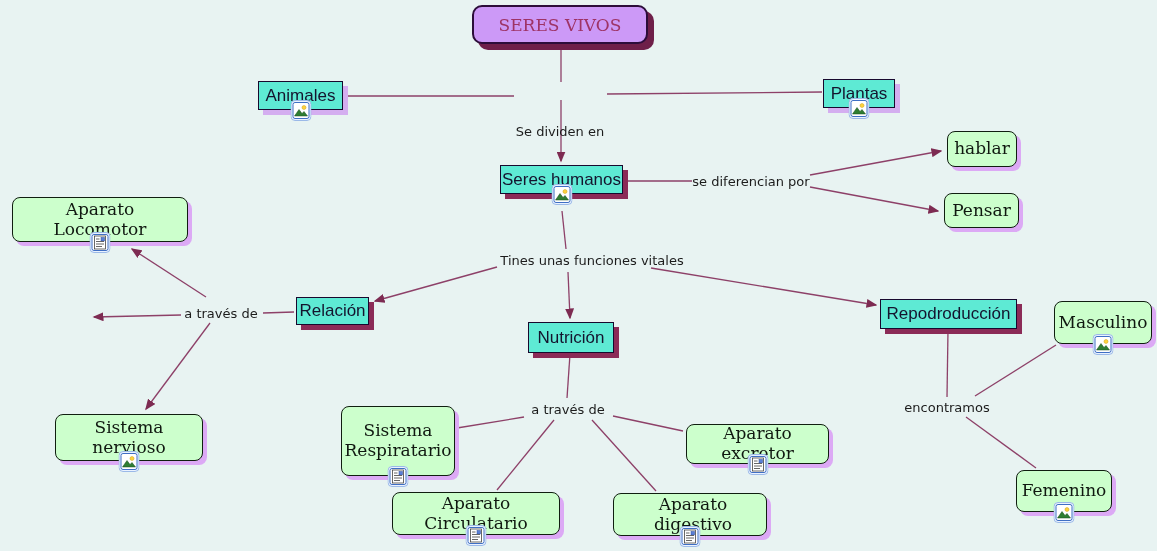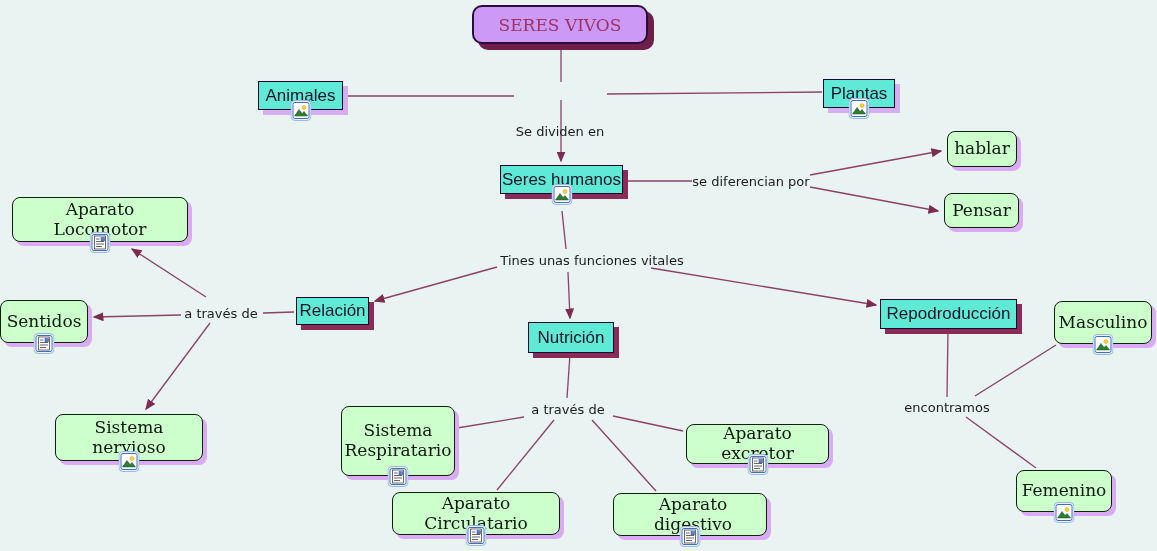--- a/index.html
+++ b/index.html
@@ -217,35 +217,20 @@
           <rect x="5" y="4" width="11" height="13" fill="#ffffff" stroke="#444444" stroke-width="0.8"></rect>
           <rect x="11.5" y="5.5" width="3.5" height="3.5" fill="#5a7fd6" stroke="#2c4f9e" stroke-width="0.5"></rect>
           <line x1="6.5" y1="7" x2="10" y2="7" stroke="#555" stroke-width="0.9"></line>
           <line x1="6.5" y1="9.5" x2="14.5" y2="9.5" stroke="#555" stroke-width="0.9"></line>
           <line x1="6.5" y1="12" x2="14.5" y2="12" stroke="#555" stroke-width="0.9"></line>
           <line x1="6.5" y1="14.5" x2="12.5" y2="14.5" stroke="#555" stroke-width="0.9"></line>
         </svg>
     </span>
   </div>
 
-  <div class="leaf" id="n-sentidos">
-    <span>Sentidos</span>
-    <span class="attach">
-      <svg width="21" height="21" viewBox="0 0 21 21">
-          <rect x="0.5" y="0.5" width="20" height="20" rx="4" fill="#eaf2ff" stroke="#9bb9e8"></rect>
-          <rect x="2.5" y="2.5" width="16" height="16" rx="2" fill="#ffffff" stroke="#3f6fc4"></rect>
-          <rect x="5" y="4" width="11" height="13" fill="#ffffff" stroke="#444444" stroke-width="0.8"></rect>
-          <rect x="11.5" y="5.5" width="3.5" height="3.5" fill="#5a7fd6" stroke="#2c4f9e" stroke-width="0.5"></rect>
-          <line x1="6.5" y1="7" x2="10" y2="7" stroke="#555" stroke-width="0.9"></line>
-          <line x1="6.5" y1="9.5" x2="14.5" y2="9.5" stroke="#555" stroke-width="0.9"></line>
-          <line x1="6.5" y1="12" x2="14.5" y2="12" stroke="#555" stroke-width="0.9"></line>
-          <line x1="6.5" y1="14.5" x2="12.5" y2="14.5" stroke="#555" stroke-width="0.9"></line>
-        </svg>
-    </span>
-  </div>
 
   <div class="leaf" id="n-sistema-nervioso">
     <span>Sistema nervioso</span>
     <span class="attach">
       <svg width="21" height="21" viewBox="0 0 21 21">
           <rect x="0.5" y="0.5" width="20" height="20" rx="4" fill="#eaf2ff" stroke="#9bb9e8"></rect>
           <rect x="2.5" y="2.5" width="16" height="16" rx="2" fill="#ffffff" stroke="#3f6fc4"></rect>
           <circle cx="13.5" cy="7.5" r="2" fill="#ffd23e" stroke="#c8a018" stroke-width="0.5"></circle>
           <path d="M4,16 L8.5,9.5 L11.5,13.5 L13.5,11.5 L17,16 Z" fill="#2e7d32" stroke="#1b4d1e" stroke-width="0.5"></path>
         </svg>

